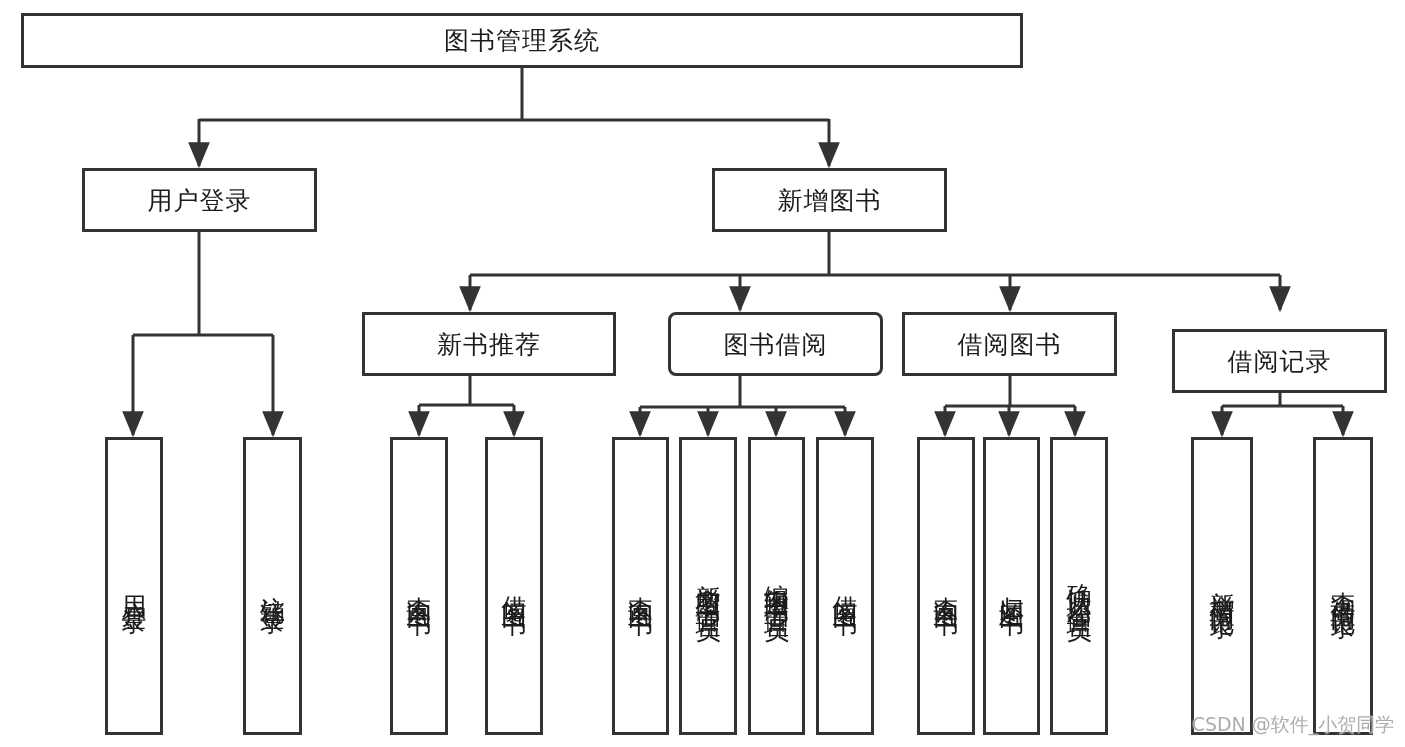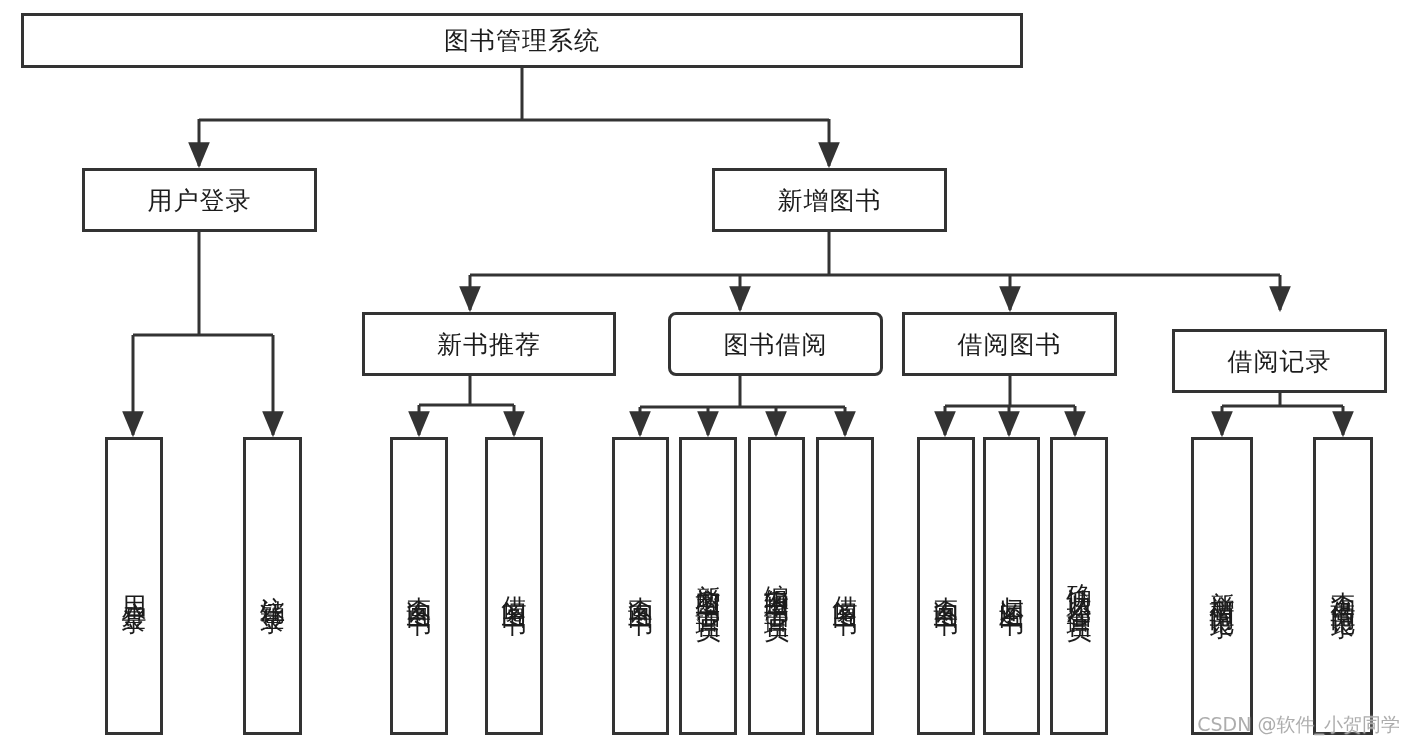--- a/index.html
+++ b/index.html
@@ -39,21 +39,21 @@
   }
   .watermark {
     position: absolute;
     left: 1186px;
     top: 712px;
     width: 214px;
     z-index: 2;
     font-size: 19px;
     color: rgba(166,166,166,0.92);
     text-shadow: 0 0 2px #ffffff;
-    text-align: right;
+    text-align: center;
     white-space: nowrap;
   }
 </style>
 </head>
 <body>
 
 <div id="canvas">
 
   <svg id="connectors" width="1405" height="747" viewBox="0 0 1405 747">
     <defs>

